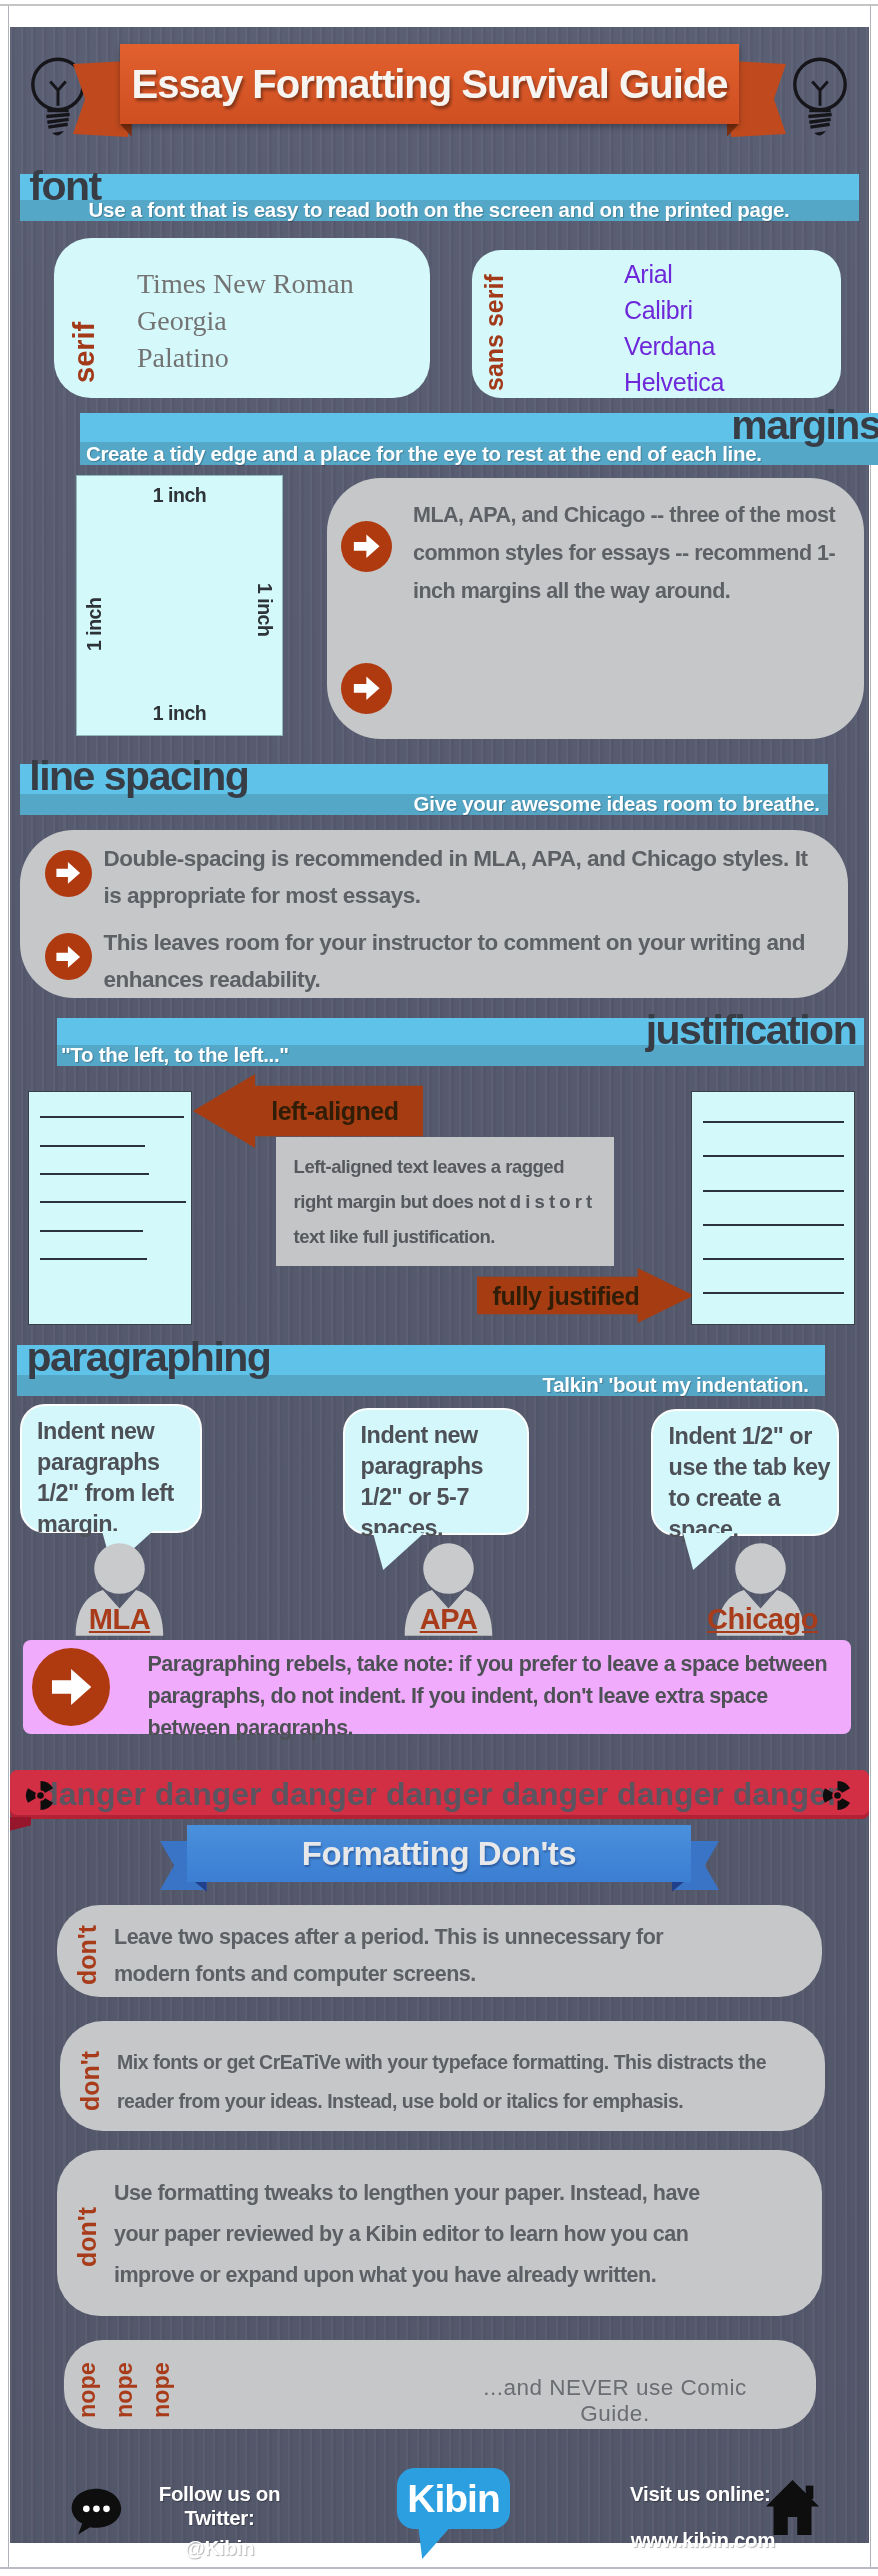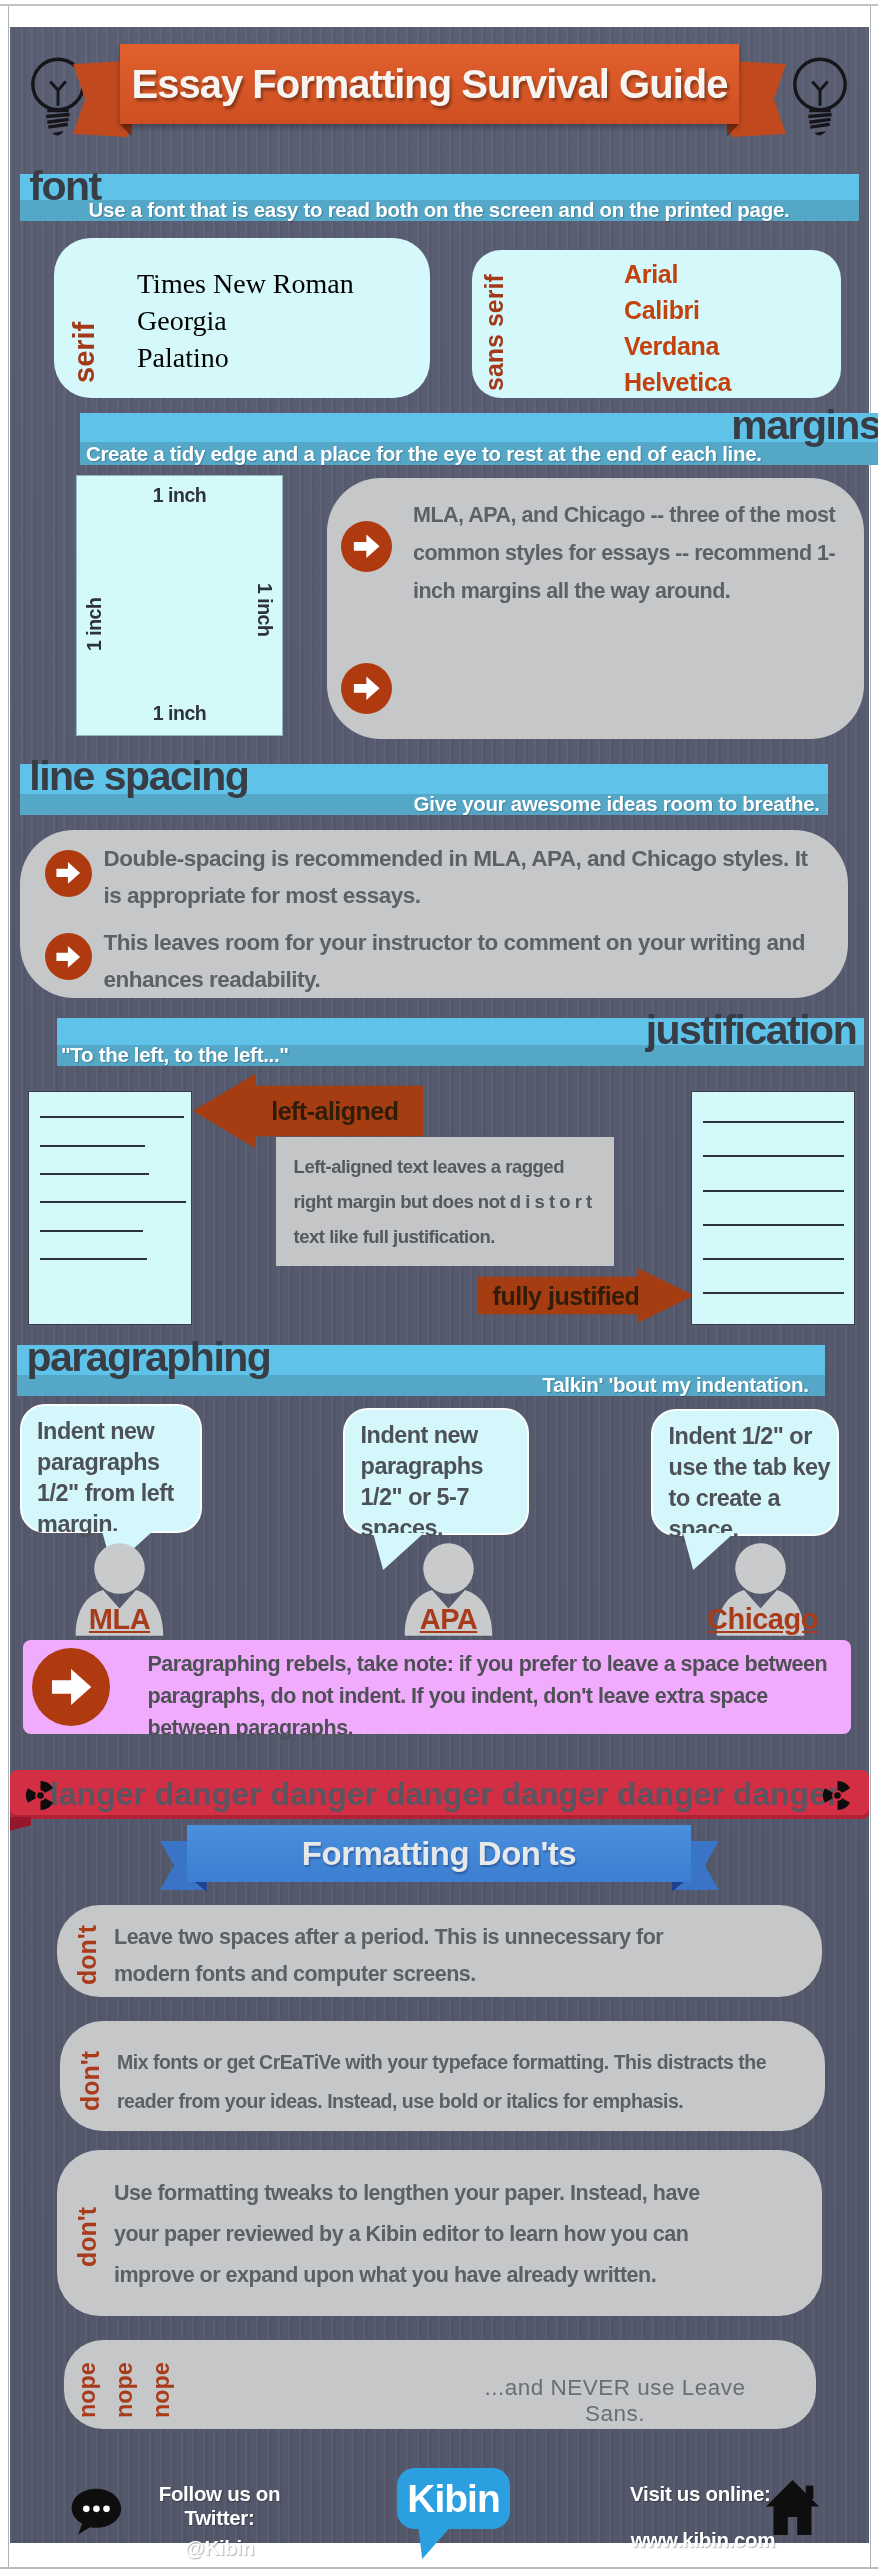--- a/index.html
+++ b/index.html
@@ -40,22 +40,22 @@
   .sec-title{position:absolute;top:-7.8px;font-size:41px;font-weight:bold;color:#373c45;
     letter-spacing:-1.5px;white-space:nowrap;line-height:1;}
   .sec-sub{position:absolute;bottom:0;height:22.5px;line-height:21.5px;color:#ffffff;
     font-weight:bold;font-size:20.5px;letter-spacing:-0.3px;white-space:nowrap;
     text-shadow:1px 1px 1px rgba(0,0,0,.25);}
 
   
   .cyanbox{background:#d5f8fa;border-radius:37px;}
   .vlab{writing-mode:vertical-rl;transform:rotate(180deg);color:#a23a1a;font-weight:bold;
     letter-spacing:0;white-space:nowrap;}
-  .serif-list{font-family:"Liberation Serif",serif;font-size:28px;color:#000000;line-height:37px;}
-  .sans-list{font-size:25px;color:#c2410c;line-height:36px;font-weight:bold;letter-spacing:-0.3px;}
+  .serif-list{font-family:"Liberation Serif",serif;font-size:28px;color:#737373;line-height:37px;}
+  .sans-list{font-size:25px;color:#6d28d9;line-height:36px;font-weight:normal;letter-spacing:-0.3px;}
 
   
   .graybubble{background:#c6c7c9;border-radius:54px;}
   .bubble-text{color:#5d6065;font-weight:bold;letter-spacing:-0.5px;}
 
   .acirc{position:absolute;border-radius:50%;background:#b03a10;
     display:flex;align-items:center;justify-content:center;}
   .acirc svg{width:72%;height:72%;}
 
   
@@ -363,21 +363,21 @@
 
   <div class="abs dont-bubble" style="left:57px;top:2150px;width:765px;height:166px;">
     <div class="abs vlab dont-lab" style="left:15.6px;top:49px;height:68px;display:flex;align-items:center;">don't</div>
     <div class="abs dont-text" style="left:57px;top:23.4px;width:634px;font-size:21.5px;line-height:41px;">Use formatting tweaks to lengthen your paper. Instead, have your paper reviewed by a Kibin editor to learn how you can improve or expand upon what you have already written.</div>
   </div>
 
   <div class="abs dont-bubble" style="left:64px;top:2340px;width:752px;height:89px;border-radius:39px;">
     <div class="abs vlab nope-lab" style="left:9.8px;top:9.8px;height:68px;display:flex;align-items:center;">nope</div>
     <div class="abs vlab nope-lab" style="left:47px;top:9.8px;height:68px;display:flex;align-items:center;">nope</div>
     <div class="abs vlab nope-lab" style="left:84px;top:9.8px;height:68px;display:flex;align-items:center;">nope</div>
-    <div class="abs comic-note" style="left:390px;top:35px;width:322px;text-align:center;">...and NEVER use Leave Sans.</div>
+    <div class="abs comic-note" style="left:390px;top:35px;width:322px;text-align:center;">...and NEVER use Comic Guide.</div>
   </div>
 
   <div class="abs" style="left:68px;top:2485px;width:55px;height:55px;">
     <svg viewBox="0 0 60 58" width="55" height="55">
       <path fill="#0e0e0e" d="M31 3 C16 3 4 12 4 24 c0 7 4.5 13.5 11.5 17 L11 53 l13 -8 c2.5 .5 4.5 .7 7 .7 15 0 27 -9 27 -21 S46 3 31 3 Z"></path>
       <circle cx="20" cy="25" r="3.6" fill="#fff"></circle>
         <circle cx="31" cy="25" r="3.6" fill="#fff"></circle>
         <circle cx="42" cy="25" r="3.6" fill="#fff"></circle>
     </svg>
   </div>

